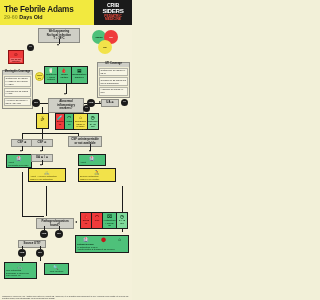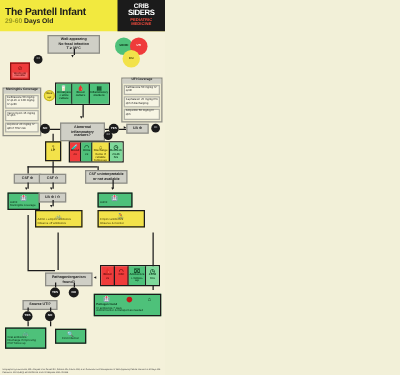--- a/index.html
+++ b/index.html
@@ -110,21 +110,21 @@
     font-size:1.7px; line-height:2.1px; color:#3a3a3a; padding:1px 2px;
   }
 </style>
 </head>
 <body>
 
 <div id="page">
 
   <div id="header">
     <div id="title-block">
-      <div id="title-main">The Pantell Infant</div>
+      <div id="title-main">The Febrile Adams</div>
       <div id="title-sub">
         <span id="title-age">29-60</span>
         <span id="title-days">Days Old</span>
       </div>
     </div>
     <div id="logo">
       <div class="logo-l1">CRIB</div>
       <div class="logo-l2">SIDERS</div>
       <div class="logo-l3">PEDIATRIC</div>
       <div class="logo-l4">MEDICINE</div>

